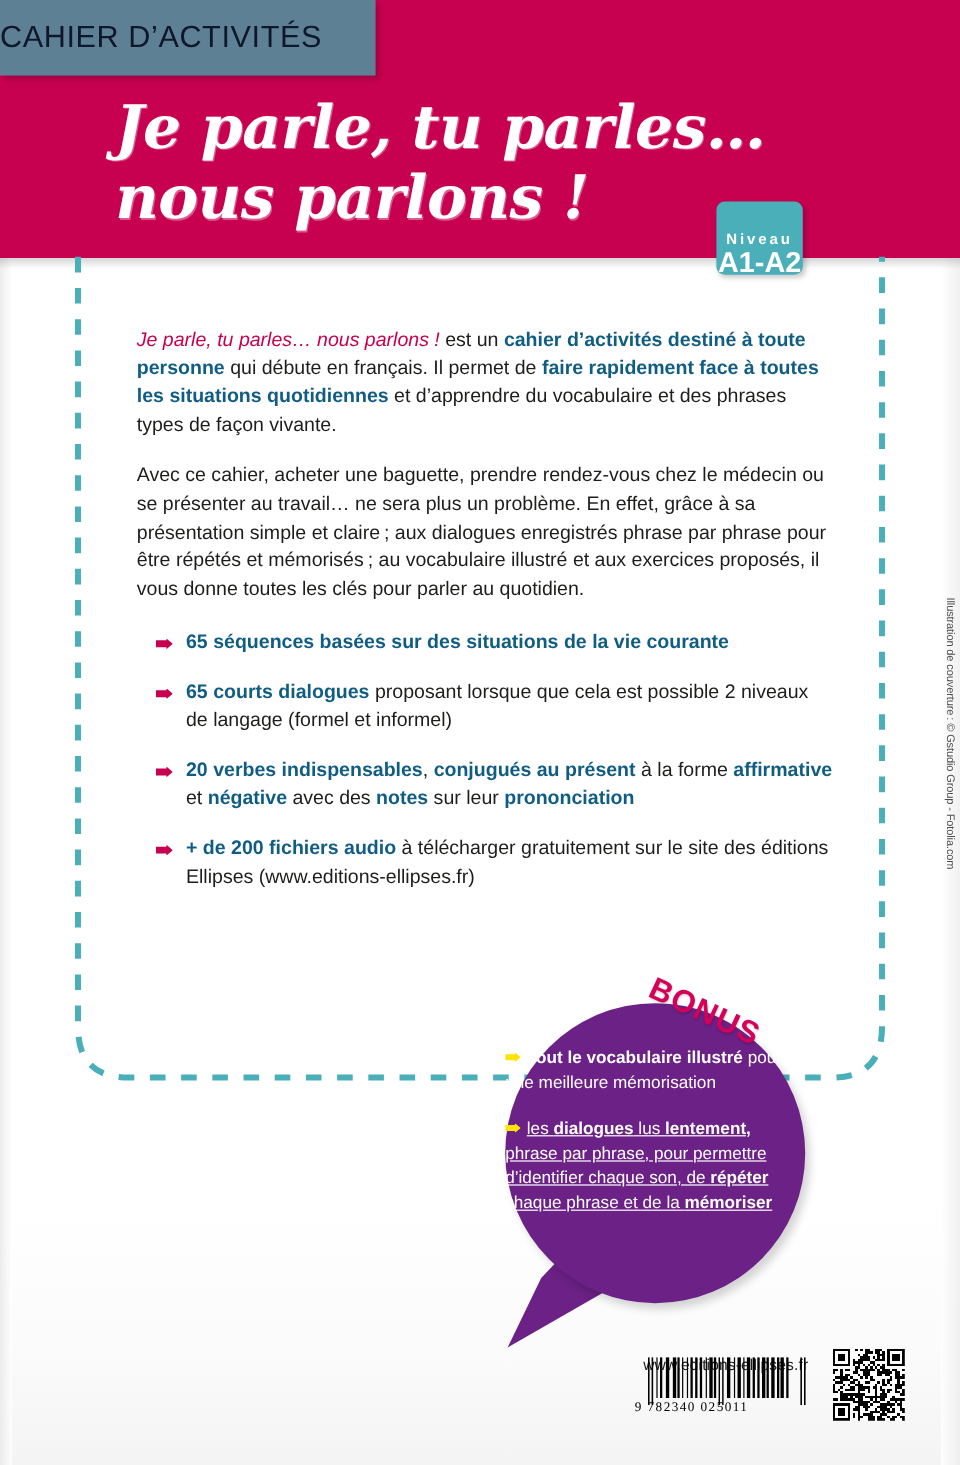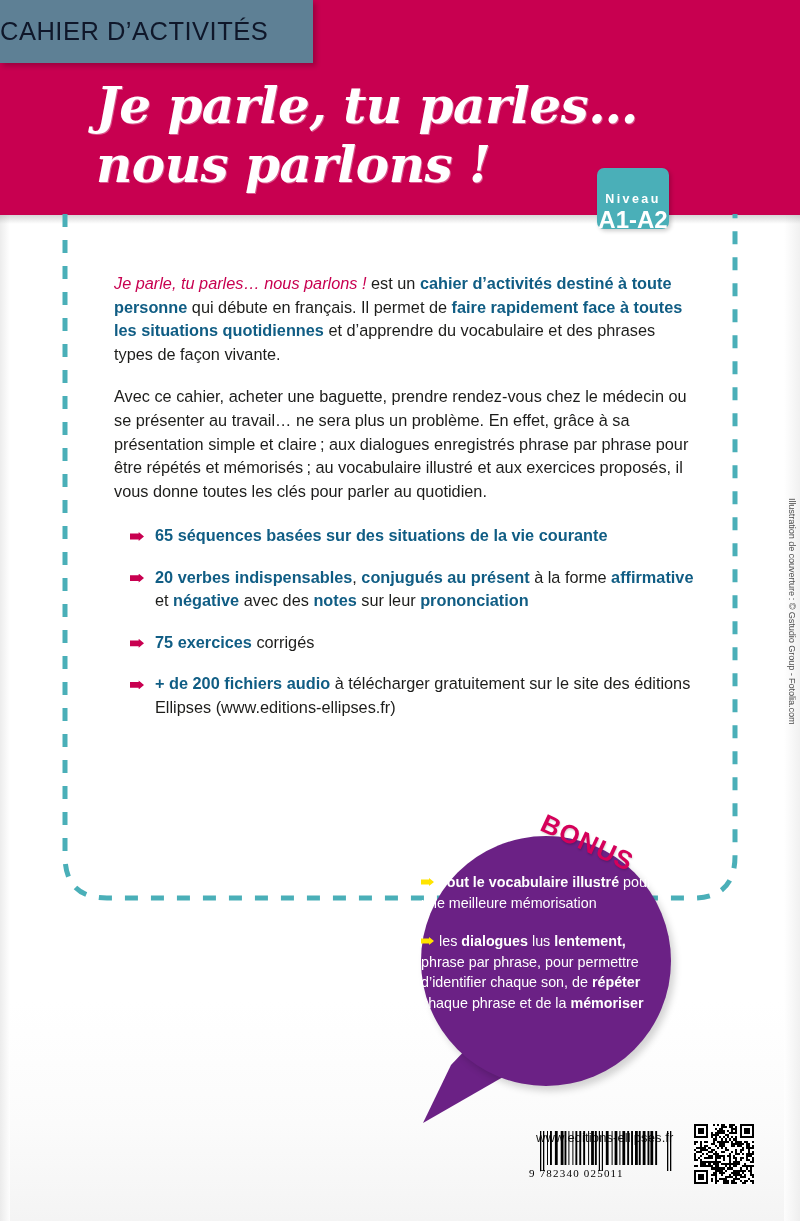--- a/index.html
+++ b/index.html
@@ -220,21 +220,21 @@
     position: absolute;
     left: 8px;
     top: 72px;
     width: 250px;
     color: #ffffff;
     font-size: 14.3px;
     line-height: 20.5px;
     z-index: 2;
   }
   .bonus-block { margin-bottom: 18px; }
-  .bonus-block:last-child { margin-bottom: 16px; }
+  .bonus-block:last-child { margin-bottom: 16px; text-decoration: underline; }
   .bonus-arrow {
     display: inline-block;
     width: 13px;
     height: 8px;
     background: #ffe400;
     margin-right: 5px;
     vertical-align: 1px;
     clip-path: polygon(0 18%, 62% 18%, 62% 0, 100% 50%, 62% 100%, 62% 82%, 0 82%);
   }
   .b-bold { font-weight: 700; }
@@ -330,22 +330,22 @@
 
   <div class="copy">
     <p>
       <span class="t-pink">Je parle, tu parles… nous parlons !</span><span> est un </span><span class="t-blue">cahier d’activités destiné à toute personne</span><span> qui débute en français. Il permet de </span><span class="t-blue">faire rapidement face à toutes les situations quotidiennes</span><span> et d’apprendre du vocabulaire et des phrases types de façon vivante.</span>
     </p>
     <p>Avec ce cahier, acheter une baguette, prendre rendez-vous chez le médecin ou se présenter au travail… ne sera plus un problème. En effet, grâce à sa présentation simple et claire ; aux dialogues enregistrés phrase par phrase pour être répétés et mémorisés ; au vocabulaire illustré et aux exercices proposés, il vous donne toutes les clés pour parler au quotidien.</p>
   </div>
 
   <div class="bullets" id="bullets-host">
       <div class="bullet-item"><span class="bullet-arrow"></span><span class="t-blue">65 séquences basées sur des situations de la vie courante</span></div>
+      <div class="bullet-item"><span class="bullet-arrow"></span><span class="t-blue">65 courts dialogues</span><span> proposant lorsque que cela est possible 2 niveaux de langage (formel et informel)</span></div>
       <div class="bullet-item"><span class="bullet-arrow"></span><span class="t-blue">20 verbes indispensables</span><span>, </span><span class="t-blue">conjugués au présent</span><span> à la forme </span><span class="t-blue">affirmative</span><span> et </span><span class="t-blue">négative</span><span> avec des </span><span class="t-blue">notes</span><span> sur leur </span><span class="t-blue">prononciation</span></div>
-      <div class="bullet-item"><span class="bullet-arrow"></span><span class="t-blue">75 exercices</span><span> corrigés</span></div>
       <div class="bullet-item"><span class="bullet-arrow"></span><span class="t-blue">+ de 200 fichiers audio</span><span> à télécharger gratuitement sur le site des éditions Ellipses (www.editions-ellipses.fr)</span></div>
     </div>
 
   <div class="bonus-wrap">
     <div class="bonus-tail">
       <svg width="100" height="100" viewBox="0 0 100 100">
         <path d="M66 2 L96 44 L2 98 L30 40 Z" fill="#6b2185"></path>
       </svg>
     </div>
     <div class="bonus-bubble"></div>

